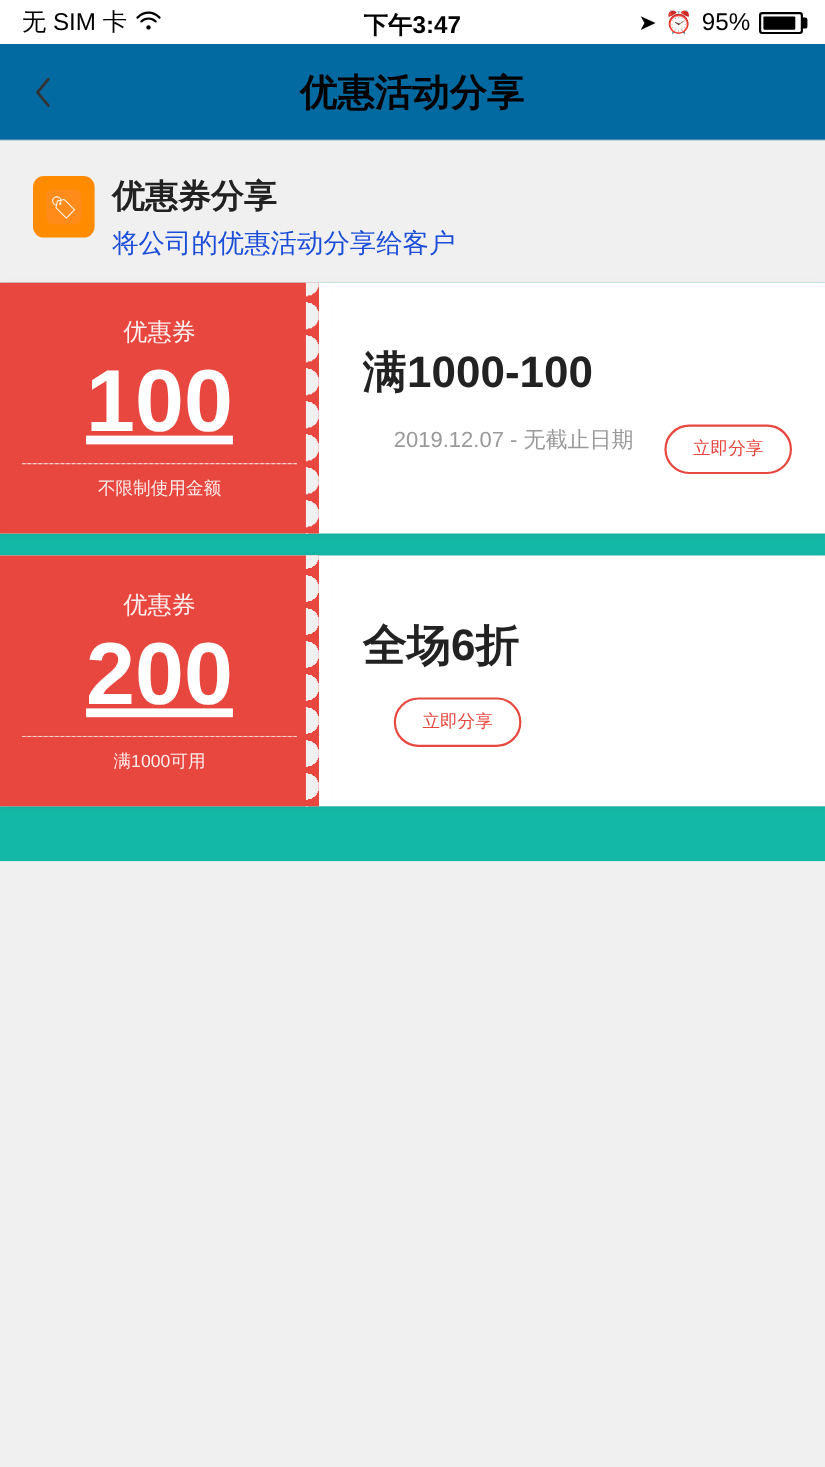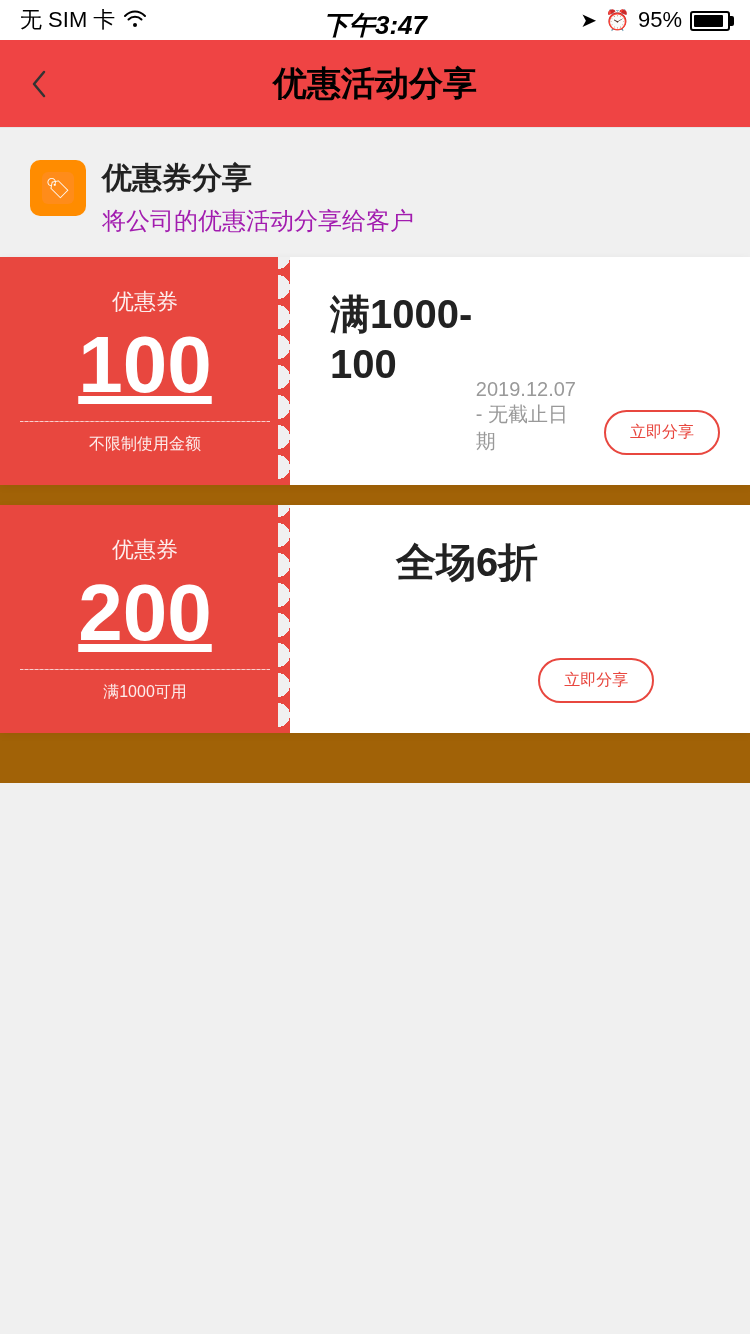--- a/index.html
+++ b/index.html
@@ -25,27 +25,26 @@
       font-weight: 500;
       gap: 17px;
     }
     .status-left {
       display: flex;
       align-items: center;
       gap: 8px;
       font-size: 22px;
     }
     .status-center {
-      font-size: 26px;
+      font-size: 22px;
       font-weight: 600;
       position: absolute;
       left: 50%;
       transform: translateX(-50%);
       top: 8px;
-      font-style: italic;
     }
     .status-right {
       display: flex;
       align-items: center;
       gap: 8px;
       font-size: 22px;
     }
     .battery-icon {
       width: 40px;
       height: 20px;
@@ -71,21 +70,21 @@
       width: 90%;
       height: 100%;
       background: #000;
       border-radius: 1px;
     }
 
     
     .nav-bar {
       width: 750px;
       height: 88px;
-      background: #ef4444;
+      background: #0369a1;
       display: flex;
       align-items: center;
       justify-content: center;
       position: relative;
       border-bottom: 1px solid #e5e5e5;
     }
     .nav-back {
       position: absolute;
       left: 28px;
       font-size: 36px;
@@ -125,26 +124,26 @@
       flex-direction: column;
     }
     .section-title {
       font-size: 30px;
       font-weight: 700;
       color: #222;
       margin-bottom: 6px;
     }
     .section-subtitle {
       font-size: 24px;
-      color: #a21caf;
+      color: #1d4ed8;
     }
 
     
     .cards-container {
-      background: #a16207;
+      background: #14b8a6;
       padding: 0 0 30px 0;
     }
 
     
     .coupon-card {
       background: #fff;
       margin: 0 0 20px 0;
       display: flex;
       align-items: stretch;
       position: relative;
@@ -202,35 +201,36 @@
     .coupon-condition {
       font-size: 16px;
       color: rgba(255,255,255,0.9);
       text-align: center;
     }
 
     
     .coupon-right {
       flex: 1;
       display: flex;
-      flex-direction: row;
+      flex-direction: column;
       justify-content: center;
       padding: 30px 30px 30px 40px;
     }
     .coupon-name {
       font-size: 40px;
       font-weight: 700;
       color: #222;
       margin-bottom: 20px;
     }
     .coupon-footer {
       display: flex;
-      align-items: flex-end;
+      align-items: flex-start;
       justify-content: space-between;
       gap: 16px;
+      margin-left: 28px;
     }
     .coupon-date {
       font-size: 20px;
       color: #999;
       flex: 1;
     }
     .share-btn {
       border: 2px solid #e8473f;
       background: #fff;
       color: #e8473f;

